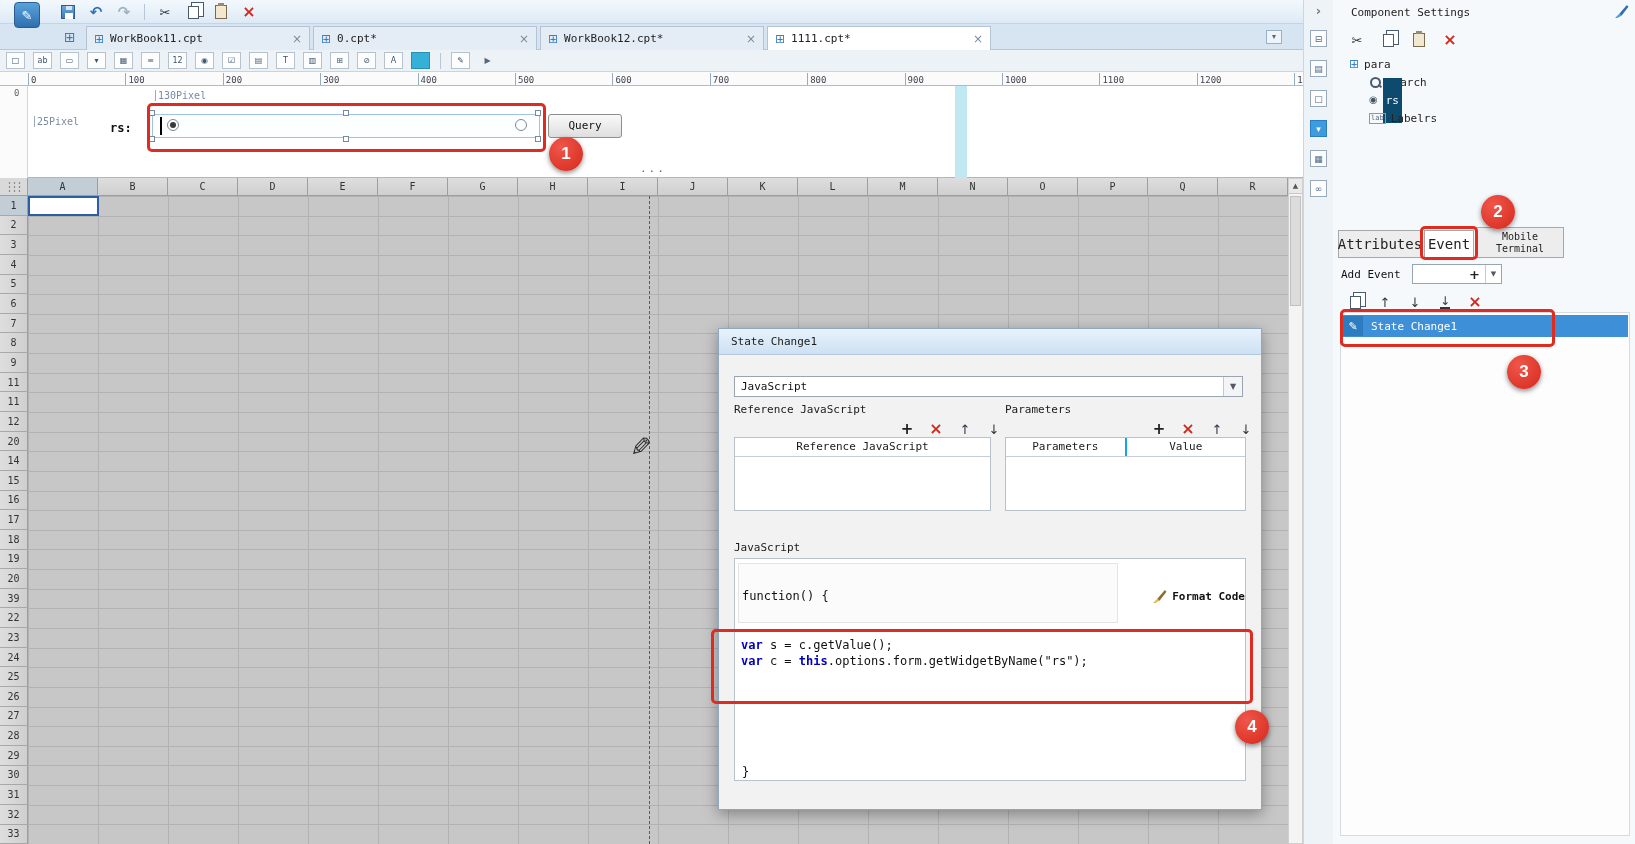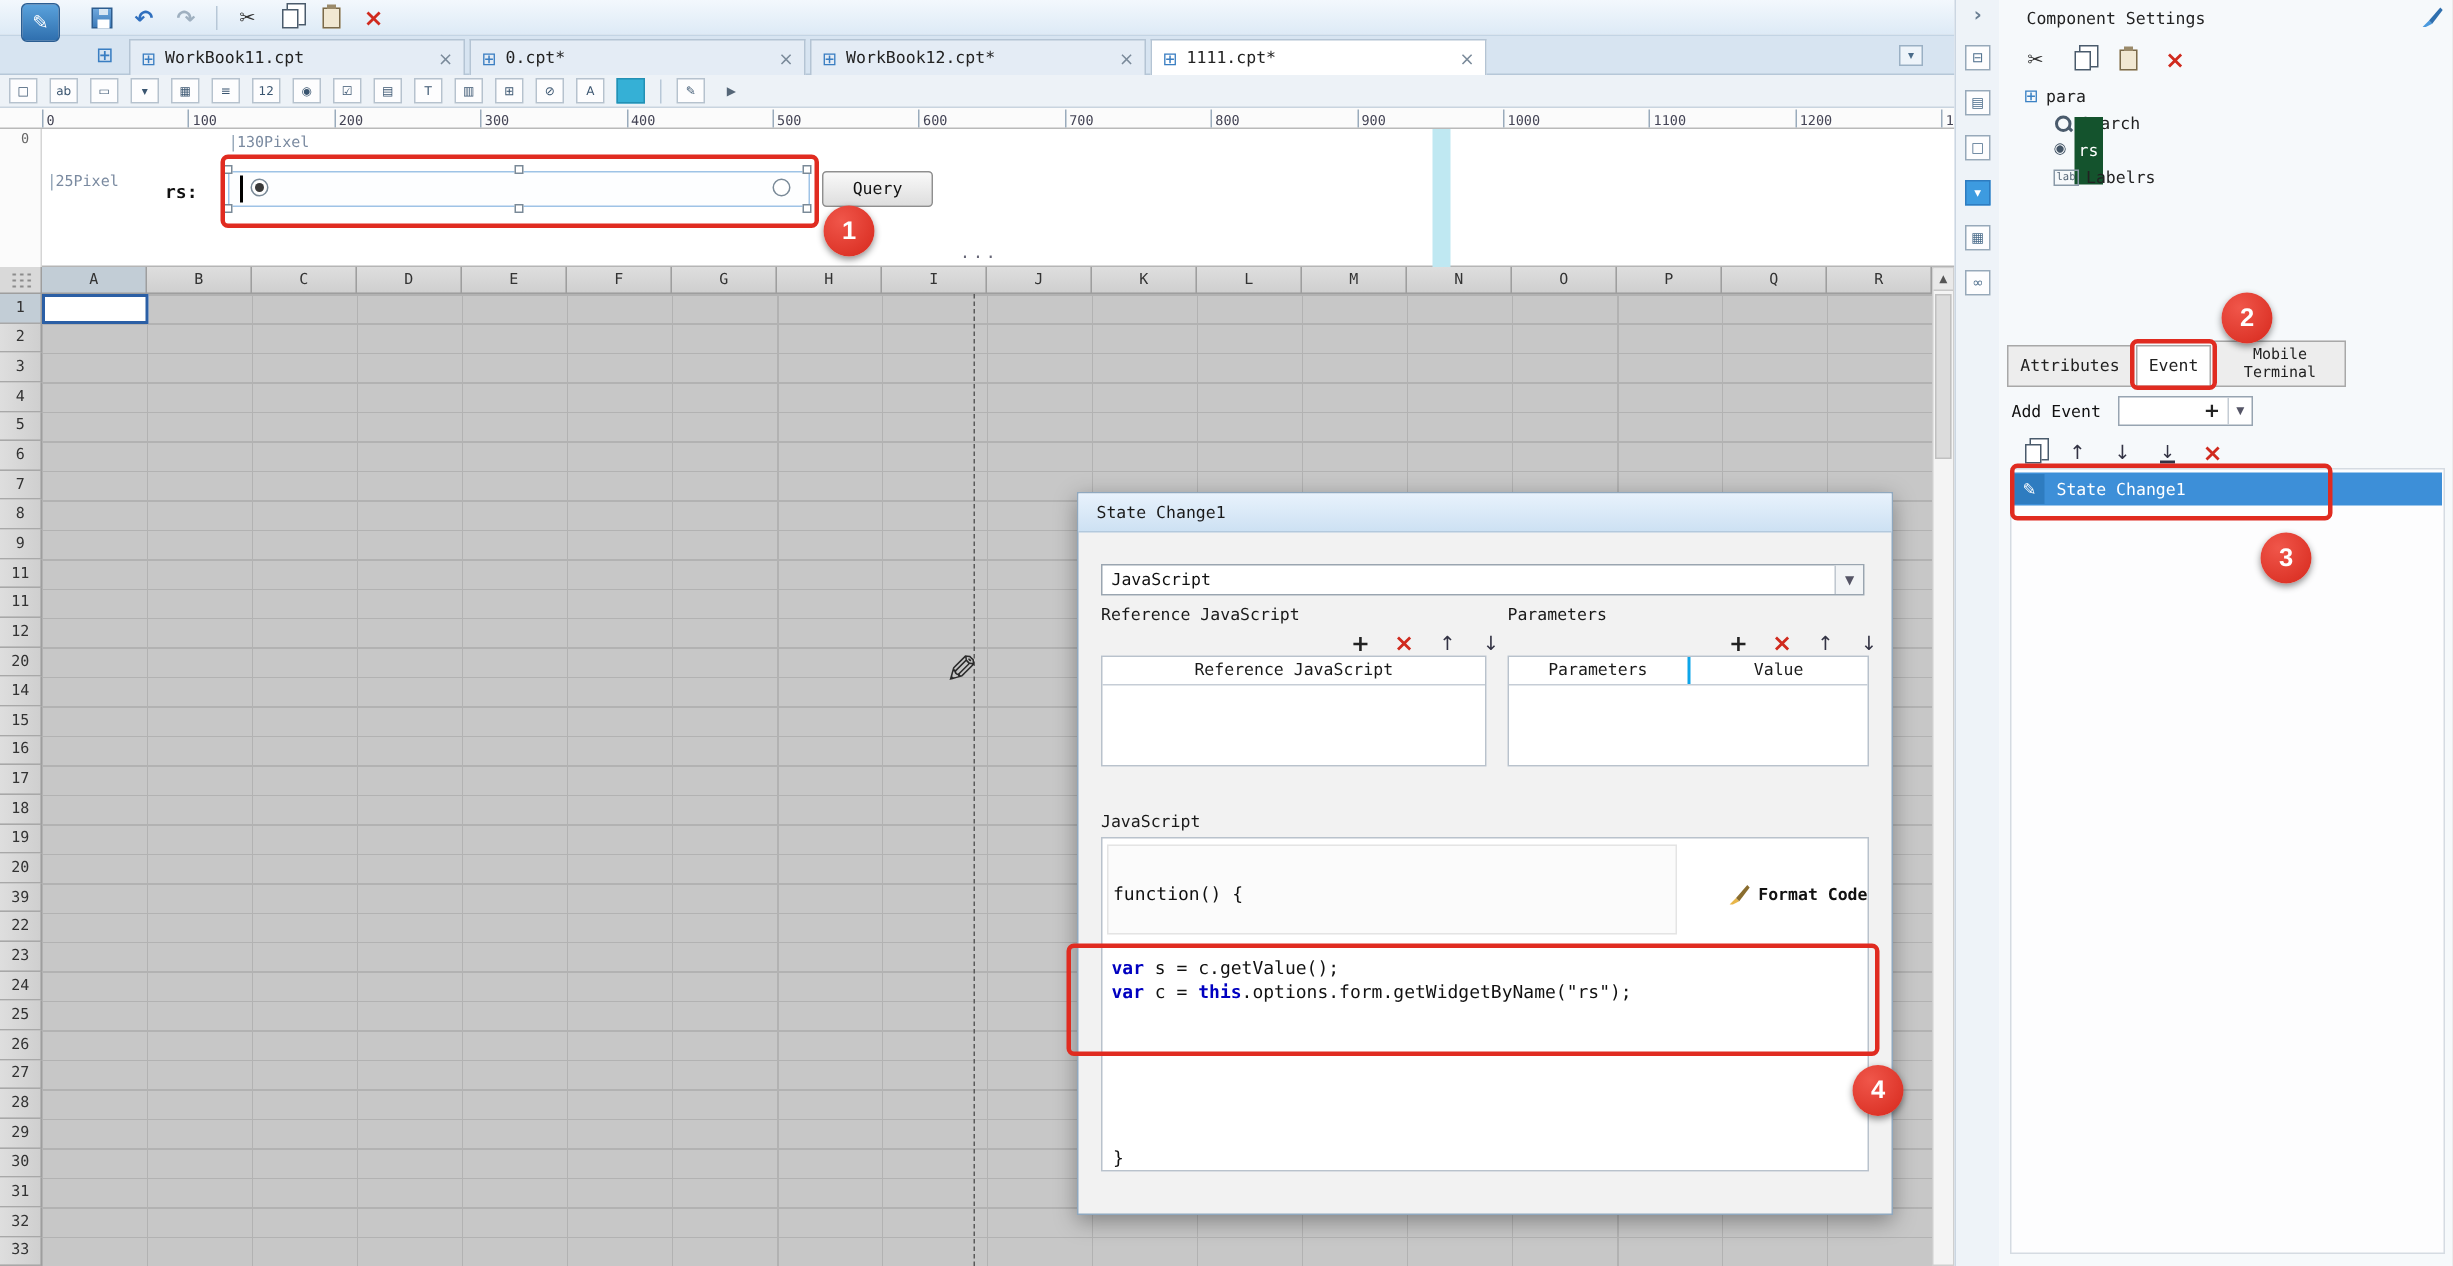--- a/index.html
+++ b/index.html
@@ -85,23 +85,23 @@
   .sicon.active{background:#3d9be0;border-color:#2e7cc0;color:#fff}
   .chev{color:#6a7e92;font-size:13px;font-weight:bold}
 
   
   .rightpanel{left:1333px;top:0;width:302px;height:844px;background:#f6f9fb}
   .ptitle{position:absolute;left:18px;top:6px;color:#222}
   .pbrush{position:absolute;right:6px;top:4px}
   #ptools{position:absolute;left:14px;top:30px;gap:11px}
   .treerow{position:absolute;display:flex;align-items:center;gap:5px;height:16px}
   .treelbl{color:#222}
-  .treelbl.sel{background:#14532d;color:#fff;padding:16px 3px}
+  .treelbl.sel{background:#0c4a6e;color:#fff;padding:16px 3px}
   .labic{font-size:7px;border:1px solid #8a9aa8;padding:0 1px;color:#567;line-height:9px}
-  .ptab{position:absolute;background:#ededed;border:1px solid #a8a8a8;text-align:center;font-size:11px;color:#222;display:flex;align-items:center;justify-content:center;line-height:1.15}
+  .ptab{position:absolute;background:#ededed;border:1px solid #a8a8a8;text-align:center;font-size:14px;color:#222;display:flex;align-items:center;justify-content:center;line-height:1.15}
   .ptab.active{background:#fff}
   .addcombo{position:absolute;left:79px;top:264px;width:90px;height:20px;background:#fff;border:1px solid #97a4b1;display:flex}
   .addcombo .main{flex:1;display:flex;align-items:center;justify-content:flex-end;padding-right:5px;font-weight:bold;font-size:13px;color:#222;font-family:"DejaVu Sans",sans-serif}
   .addcombo .arr{width:16px;border-left:1px solid #c4ccd4;display:flex;align-items:center;justify-content:center;font-size:7px;color:#556;font-family:"DejaVu Sans",sans-serif}
   #evtools{position:absolute;left:12px;top:292px;gap:10px}
   .evlist{position:absolute;left:7px;top:312px;width:290px;height:524px;background:#fdfdfe;border:1px solid #d5dbe2}
   .evrow{display:flex;align-items:center;height:22px;margin:2px 1px 0 1px;gap:8px}
   .evrow.sel{background:#3d8fd8;color:#fff}
   .evicn{width:20px;height:20px;background:#2e7cc0;display:flex;align-items:center;justify-content:center;color:#fff;font-size:11px;font-family:"DejaVu Sans",sans-serif;margin-left:1px}
 

